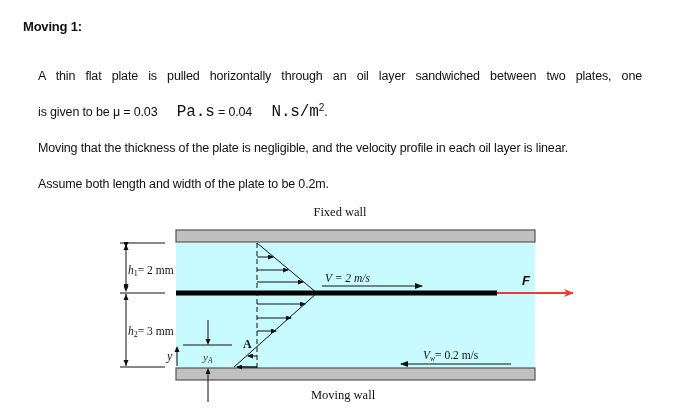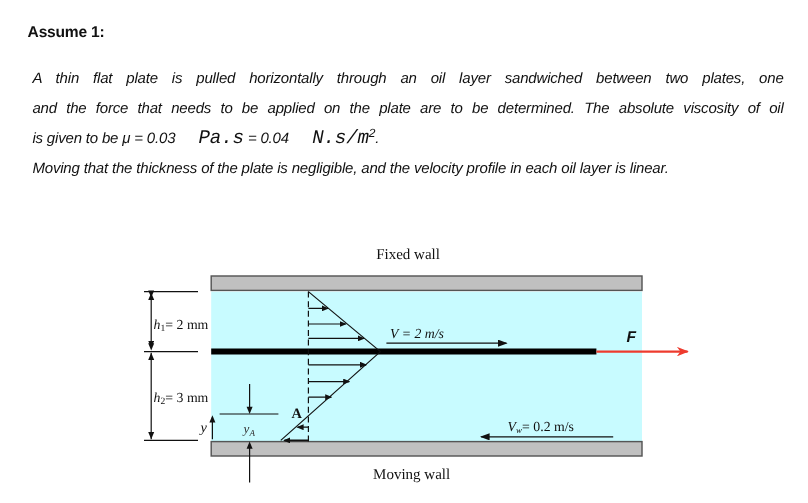--- a/index.html
+++ b/index.html
@@ -1,37 +1,37 @@
 <!DOCTYPE html>
 <html><head>
 <meta charset="utf-8">
 <style>
   html, body { margin:0; padding:0; background:#ffffff; }
   body { width:673px; height:419px; position:relative; overflow:hidden; color:#111; }
   .title { position:absolute; left:23px; top:19px; font-family:"Liberation Sans", sans-serif; font-weight:bold; font-size:13px; letter-spacing:-0.2px; }
   .para { position:absolute; left:23px; top:51px; width:634px; font-family:"Liberation Sans", sans-serif; font-size:12.5px; line-height:21px; text-align:justify; letter-spacing:-0.15px; }
-  .para p { margin:4px;font-style:italic; }
+  .para p { margin:15px; }
   .para .last { text-align-last:justify; }
   .mono { font-family:"Liberation Mono", monospace; font-size:16px;padding-left:16px; }
   sup { font-size:10px; line-height:0; }
   svg { position:absolute; left:0; top:0; }
   .serif { font-family:"Liberation Serif", serif; }
 </style>
 </head>
 <body>
 
-<div class="title">Assume 1:</div>
+<div class="title">Moving 1:</div>
 
 <div class="para">
   <p class="last">A thin flat plate is pulled horizontally through an oil layer sandwiched between two plates, one</p>
-  <p class="last">and the force that needs to be applied on the plate are to be determined. The absolute viscosity of oil</p>
   <p style="margin-top:1px;">
     <span>is given to be μ = 0.03 </span><span class="mono">Pa.s</span><span> = 0.04 </span><span class="mono">N.s/m</span><sup>2</sup><span>.</span>
   </p>
   <p>Moving that the thickness of the plate is negligible, and the velocity profile in each oil layer is linear.</p>
+  <p>Assume both length and width of the plate to be 0.2m.</p>
 </div>
 
 <svg width="673" height="419" viewBox="0 0 673 419">
   <defs>
     <marker id="ah" markerWidth="8" markerHeight="6" refX="7" refY="3" orient="auto" markerUnits="userSpaceOnUse">
       <path d="M0,0 L8,3 L0,6 z" fill="#111"></path>
     </marker>
     <marker id="ahs" markerWidth="6" markerHeight="5" refX="5" refY="2.5" orient="auto" markerUnits="userSpaceOnUse">
       <path d="M0,0 L6,2.5 L0,5 z" fill="#111"></path>
     </marker>

